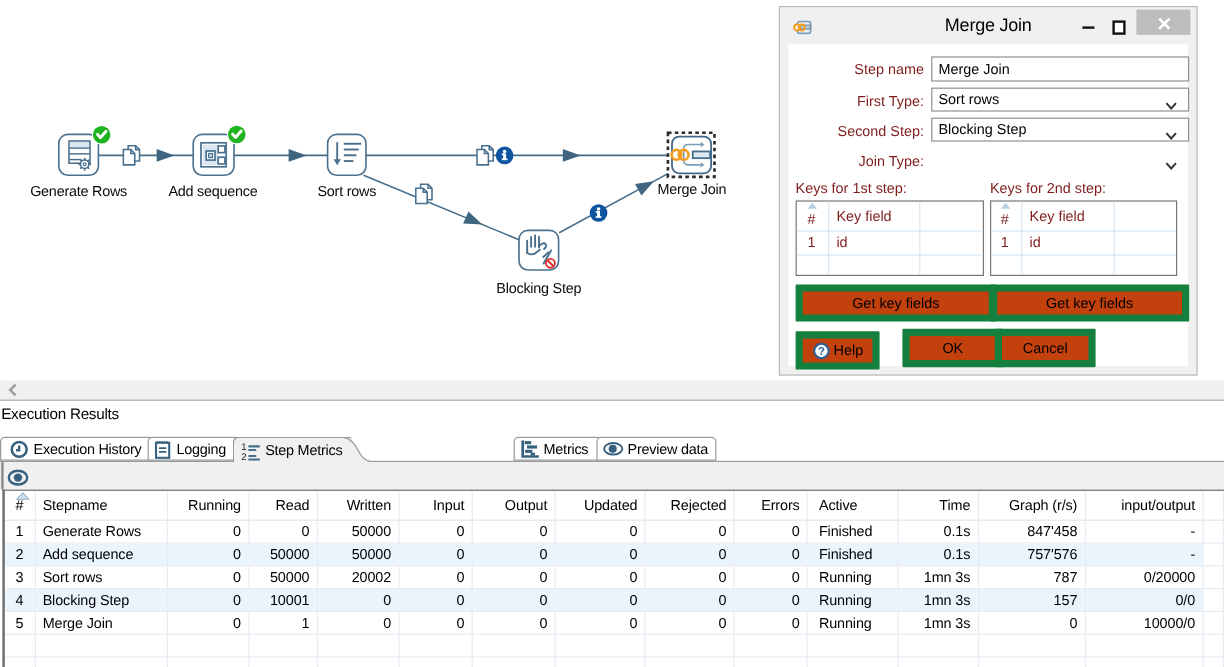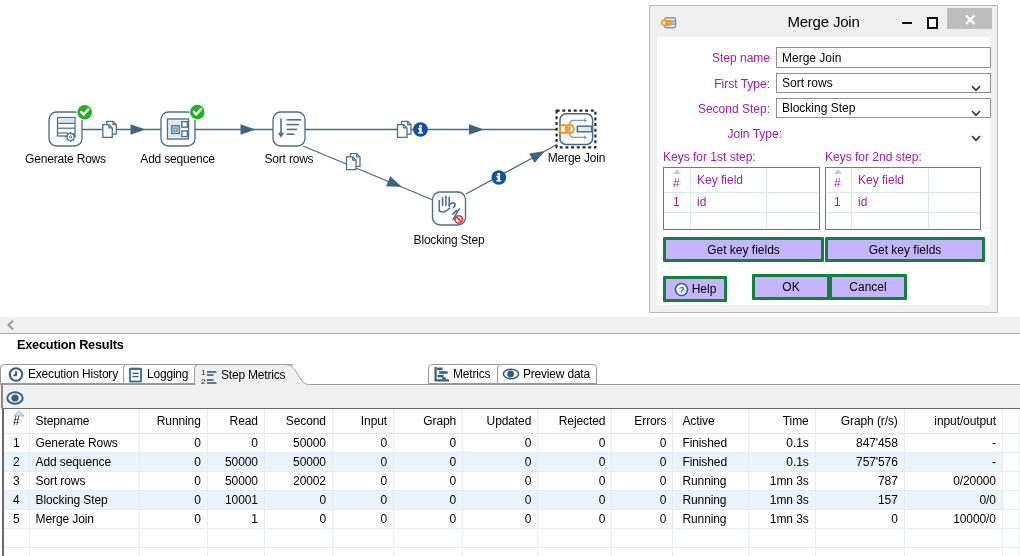--- a/index.html
+++ b/index.html
@@ -3,23 +3,23 @@
 <meta charset="utf-8">
 <style>
 html,body{margin:0;padding:0}
 #page{position:relative;width:1020px;height:556px;background:#fff;overflow:hidden;
   font-family:"Liberation Sans",sans-serif;color:#000}
 .abs{position:absolute}
 .lbl{position:absolute;font-size:12px;color:#0a0a0a;text-align:center;white-space:nowrap;letter-spacing:-0.2px}
 
 #dlg{position:absolute;left:649px;top:5px;width:347px;height:306px;background:#f0f0f0;border:1px solid #b9b9b9}
 #dlg .client{position:absolute;left:7px;top:31px;width:333px;height:268px;background:#fff}
-.dlbl{position:absolute;font-size:12px;color:#a21caf;white-space:nowrap}
+.dlbl{position:absolute;font-size:12px;color:#7f1d1d;white-space:nowrap}
 .fld{position:absolute;background:#fff;border:1px solid #8f8f8f;font-size:12px;padding-left:5px;display:flex;align-items:center}
-.btn{position:absolute;background:#c4b5fd;border:3px solid #15803d;font-size:12px;display:flex;align-items:center;justify-content:center;border-radius:1px}
+.btn{position:absolute;background:#c2410c;border:6px solid #15803d;font-size:12px;display:flex;align-items:center;justify-content:center;border-radius:1px}
 .ktbl{position:absolute;background:#fff;border:1px solid #767676}
 
 .tab{position:absolute;background:#fff;border:1px solid #9a9a9a;border-radius:4px 4px 0 0;display:flex;align-items:center;font-size:12px;white-space:nowrap;letter-spacing:-0.2px}
 
 #mt{position:absolute;left:2px;top:408px;width:1018px;height:148px;border-left:2px solid #6b6b6b;border-top:1px solid #6b6b6b;overflow:hidden;background:#fff}
 #mt table{border-collapse:collapse;table-layout:fixed;width:1016px;font-size:12px;letter-spacing:-0.1px}
 #mt td{padding:0 6px 0 6px;height:18px;border-right:1px solid #e6ecf2;border-bottom:1px solid #e6ecf2;overflow:hidden;white-space:nowrap}
 #mt tr.hd td{height:24px;border-bottom:1px solid #dfe7ee}
 #mt td.r{text-align:right}
 #mt tr.b td{background:#eaf4fc}
@@ -150,21 +150,21 @@
 <div class="lbl" style="left:229px;top:151.5px;width:120px">Sort rows</div>
 <div class="lbl" style="left:389px;top:232.5px;width:120px">Blocking Step</div>
 <div class="lbl" style="left:516px;top:151px;width:121px">Merge Join</div>
 
 <div class="abs" style="left:0;top:317px;width:1020px;height:16px;background:#f0f0f0">
 <svg width="16" height="16" style="position:absolute;left:4px;top:0">
         <path d="M9,3.5 L4.5,8 L9,12.5" stroke="#9a9aa0" stroke-width="2" fill="none"></path>
       </svg>
 </div>
 <div class="abs" style="left:0;top:333px;width:1020px;height:1px;background:#a9a9af"></div>
-<div class="abs" style="left:17px;top:338px;font-size:12.7px;font-weight:bold;letter-spacing:-0.2px">Execution Results</div>
+<div class="abs" style="left:1px;top:338px;font-size:12.7px;font-weight:normal;letter-spacing:-0.2px">Execution Results</div>
 
 <div class="abs" style="left:0;top:384px;width:1020px;height:1px;background:#9a9a9a"></div>
 <div class="abs" style="left:0;top:385px;width:1020px;height:23px;background:#f0f0f0"></div>
 <div class="abs" style="left:1px;top:385px;width:2px;height:23px;background:#8a8a8a"></div>
 
 <div class="tab" style="left:0px;top:364px;width:119px;height:18px;padding-left:7px">
 <svg width="16" height="16" viewBox="0 0 16 16" style="margin-right:4px">
         <circle cx="8" cy="8.5" r="6.2" fill="none" stroke="#35607e" stroke-width="2.1"></circle>
         <path d="M8,5.2 V9.2 H5.4" stroke="#35607e" stroke-width="2" fill="none"></path>
       </svg>
@@ -239,23 +239,23 @@
           <col style="width:89px">
           <col style="width:98px">
           <col style="width:17px">
         </colgroup>
 <tbody>
           <tr class="hd">
             <td style="padding-left:9px">#</td>
             <td>Stepname</td>
             <td class="r">Running</td>
             <td class="r">Read</td>
-            <td class="r">Second</td>
+            <td class="r">Written</td>
             <td class="r">Input</td>
-            <td class="r">Graph</td>
+            <td class="r">Output</td>
             <td class="r">Updated</td>
             <td class="r">Rejected</td>
             <td class="r">Errors</td>
             <td style="padding-left:9px">Active</td>
             <td class="r">Time</td>
             <td class="r">Graph (r/s)</td>
             <td class="r">input/output</td>
             <td class="fl"></td>
           </tr>
 <tr>
@@ -395,21 +395,21 @@
 <div class="abs" style="left:276.5px;top:11px;width:7.6px;height:7.6px;border:2px solid #111;background:#fff"></div>
 <div class="abs" style="left:296.5px;top:2px;width:45px;height:21px;background:#bdbdbd">
 <svg width="45" height="21">
           <path d="M19,7.5 L27.5,16 M27.5,7.5 L19,16" stroke="#fff" stroke-width="2.2"></path>
         </svg>
 </div>
 
 <div class="dlbl" style="left:0;top:45px;width:120px;text-align:right">Step name</div>
 <div class="dlbl" style="left:0;top:71px;width:120px;text-align:right">First Type:</div>
 <div class="dlbl" style="left:0;top:96px;width:120px;text-align:right">Second Step:</div>
-<div class="dlbl" style="left:12px;top:121px;width:120px;text-align:right">Join Type:</div>
+<div class="dlbl" style="left:0;top:121px;width:120px;text-align:right">Join Type:</div>
 <div class="fld" style="left:126px;top:41px;width:208px;height:19px">Merge Join</div>
 <div class="fld" style="left:126px;top:67px;width:208px;height:18px">Sort rows</div>
 <div class="fld" style="left:126px;top:92px;width:208px;height:18px">Blocking Step</div>
 <svg class="abs" style="left:321px;top:79px" width="10" height="7">
         <path d="M1,1 L5,5.4 L9,1" stroke="#333" stroke-width="1.6" fill="none"></path>
       </svg>
 <svg class="abs" style="left:321px;top:104px" width="10" height="7">
         <path d="M1,1 L5,5.4 L9,1" stroke="#333" stroke-width="1.6" fill="none"></path>
       </svg>
 <svg class="abs" style="left:321px;top:129px" width="10" height="7">

